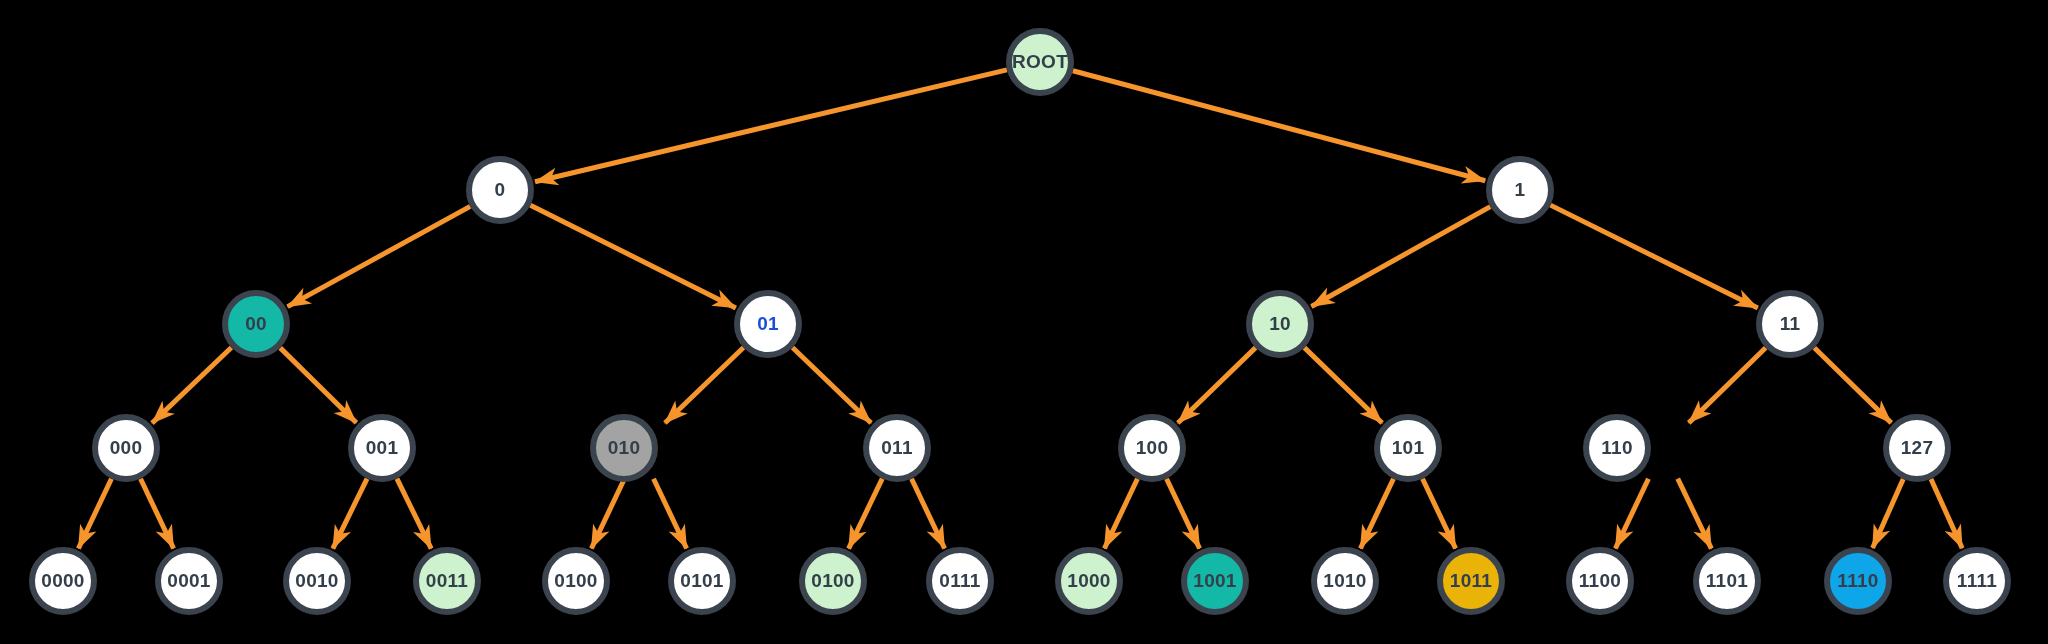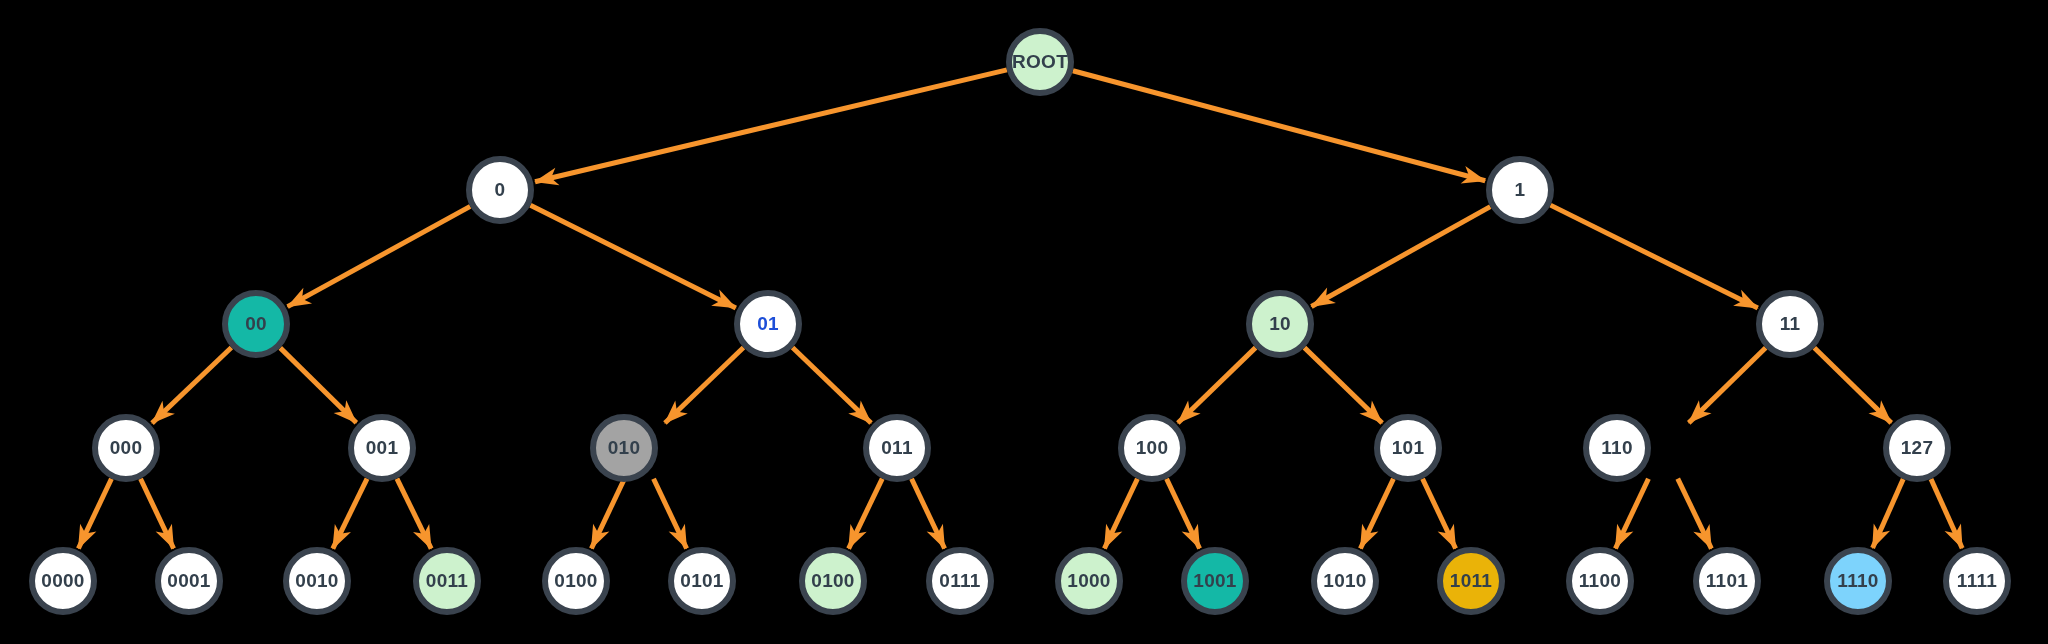--- a/index.html
+++ b/index.html
@@ -106,16 +106,16 @@
       <div class="node" style="left: 542px; top: 547px; background: rgb(255, 255, 255); border-color: rgb(58, 67, 78); color: rgb(51, 64, 76);">0100</div>
       <div class="node" style="left: 668px; top: 547px; background: rgb(255, 255, 255); border-color: rgb(58, 67, 78); color: rgb(51, 64, 76);">0101</div>
       <div class="node" style="left: 799px; top: 547px; background: rgb(205, 242, 205); border-color: rgb(58, 67, 78); color: rgb(51, 64, 76);">0100</div>
       <div class="node" style="left: 926px; top: 547px; background: rgb(255, 255, 255); border-color: rgb(58, 67, 78); color: rgb(51, 64, 76);">0111</div>
       <div class="node" style="left: 1055px; top: 547px; background: rgb(205, 242, 205); border-color: rgb(58, 67, 78); color: rgb(51, 64, 76);">1000</div>
       <div class="node" style="left: 1181px; top: 547px; background: #14b8a6; border-color: rgb(58, 67, 78); color: rgb(51, 64, 76);">1001</div>
       <div class="node" style="left: 1311px; top: 547px; background: rgb(255, 255, 255); border-color: rgb(58, 67, 78); color: rgb(51, 64, 76);">1010</div>
       <div class="node" style="left: 1437px; top: 547px; background: #eab308; border-color: rgb(58, 67, 78); color: rgb(51, 64, 76);">1011</div>
       <div class="node" style="left: 1566px; top: 547px; background: rgb(255, 255, 255); border-color: rgb(58, 67, 78); color: rgb(51, 64, 76);">1100</div>
       <div class="node" style="left: 1693px; top: 547px; background: #ffffff; border-color: rgb(58, 67, 78); color: rgb(51, 64, 76);">1101</div>
-      <div class="node" style="left: 1824px; top: 547px; background: #7dd3fc; border-color: rgb(58, 67, 78); color: rgb(51, 64, 76);">1110</div>
+      <div class="node" style="left: 1824px; top: 547px; background: #0ea5e9; border-color: rgb(58, 67, 78); color: rgb(51, 64, 76);">1110</div>
       <div class="node" style="left: 1943px; top: 547px; background: rgb(255, 255, 255); border-color: rgb(58, 67, 78); color: rgb(51, 64, 76);">1111</div>
     </div>
 </div>
 
 </body></html>

